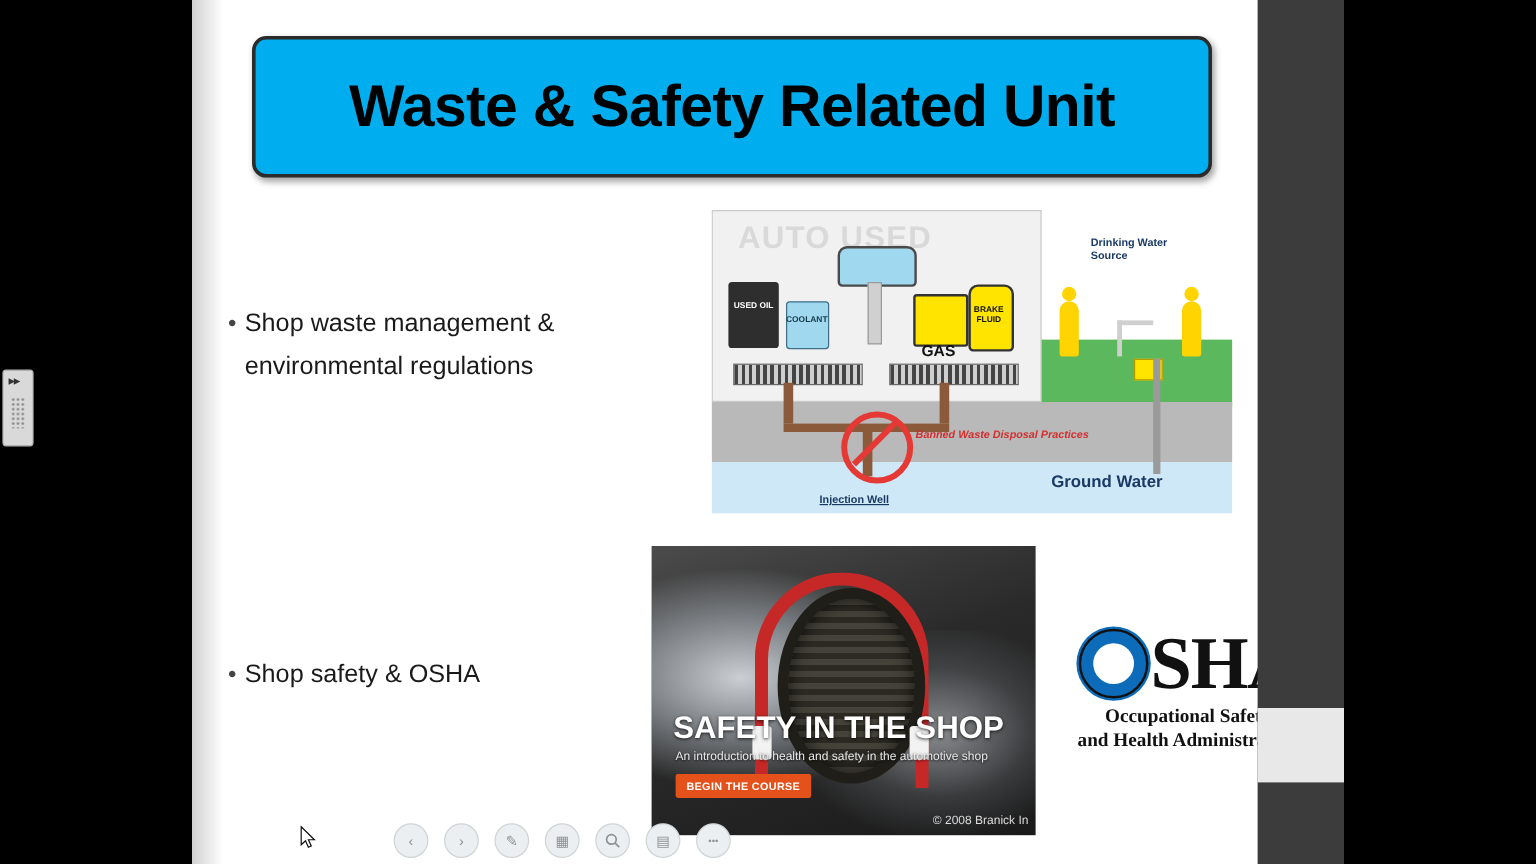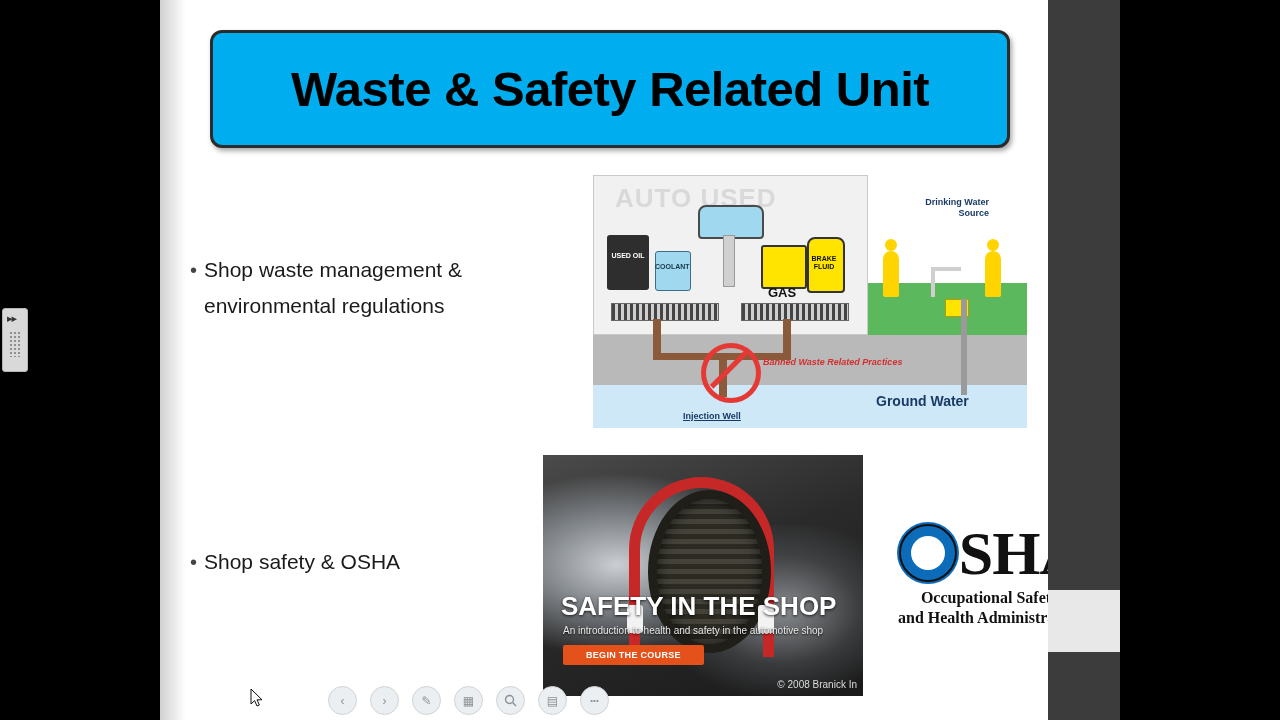--- a/index.html
+++ b/index.html
@@ -279,21 +279,21 @@
     left: 90px; top: 236px;
     font-size: 9px;
     font-weight: bold;
     color: #1a3a66;
     text-decoration: underline;
   }
   .d-dw {
     position: absolute;
     left: 316px; top: 22px;
     width: 80px;
-    text-align: right;
+    text-align: left;
     font-size: 9px;
     font-weight: bold;
     color: #1a3a66;
     line-height: 11px;
   }
   .d-person {
     position: absolute;
     width: 16px; height: 46px;
     background: #ffd400;
     border-radius: 8px 8px 2px 2px;
@@ -395,21 +395,21 @@
     color: #e8e8e8;
     text-shadow: 0 1px 2px rgba(0,0,0,0.9);
   }
   .vt-btn {
     position: absolute;
     left: 20px; top: 190px;
     background: #e4511b;
     color: #fff;
     font-size: 9px;
     font-weight: bold;
-    padding: 5px 23px;
+    padding: 5px 9px;
     border-radius: 2px;
     letter-spacing: 0.3px;
   }
   .vt-copy {
     position: absolute;
     right: 6px; bottom: 6px;
     font-size: 10px;
     color: #dcdcdc;
   }
 
@@ -570,21 +570,21 @@
 
       <div class="d-grate" id="grate-a"></div>
       <div class="d-grate" id="grate-b"></div>
 
       <div class="d-pipe" style="left:60px;top:144px;width:8px;height:34px;"></div>
       <div class="d-pipe" style="left:190px;top:144px;width:8px;height:34px;"></div>
       <div class="d-pipe" style="left:60px;top:178px;width:138px;height:7px;"></div>
       <div class="d-pipe" style="left:126px;top:182px;width:8px;height:40px;"></div>
 
       <div class="d-nosign"></div>
-      <div class="d-redtext">Banned Waste Related Practices</div>
+      <div class="d-redtext">Banned Waste Disposal Practices</div>
       <div class="d-gw">Ground Water</div>
       <div class="d-iw">Injection Well</div>
       <div class="d-dw">Drinking Water Source</div>
 
       <div class="d-person" id="person-a"></div>
       <div class="d-person" id="person-b"></div>
       <div class="d-fountain"></div>
       <div class="d-bucket"></div>
       <div class="d-well"></div>
     </div>

